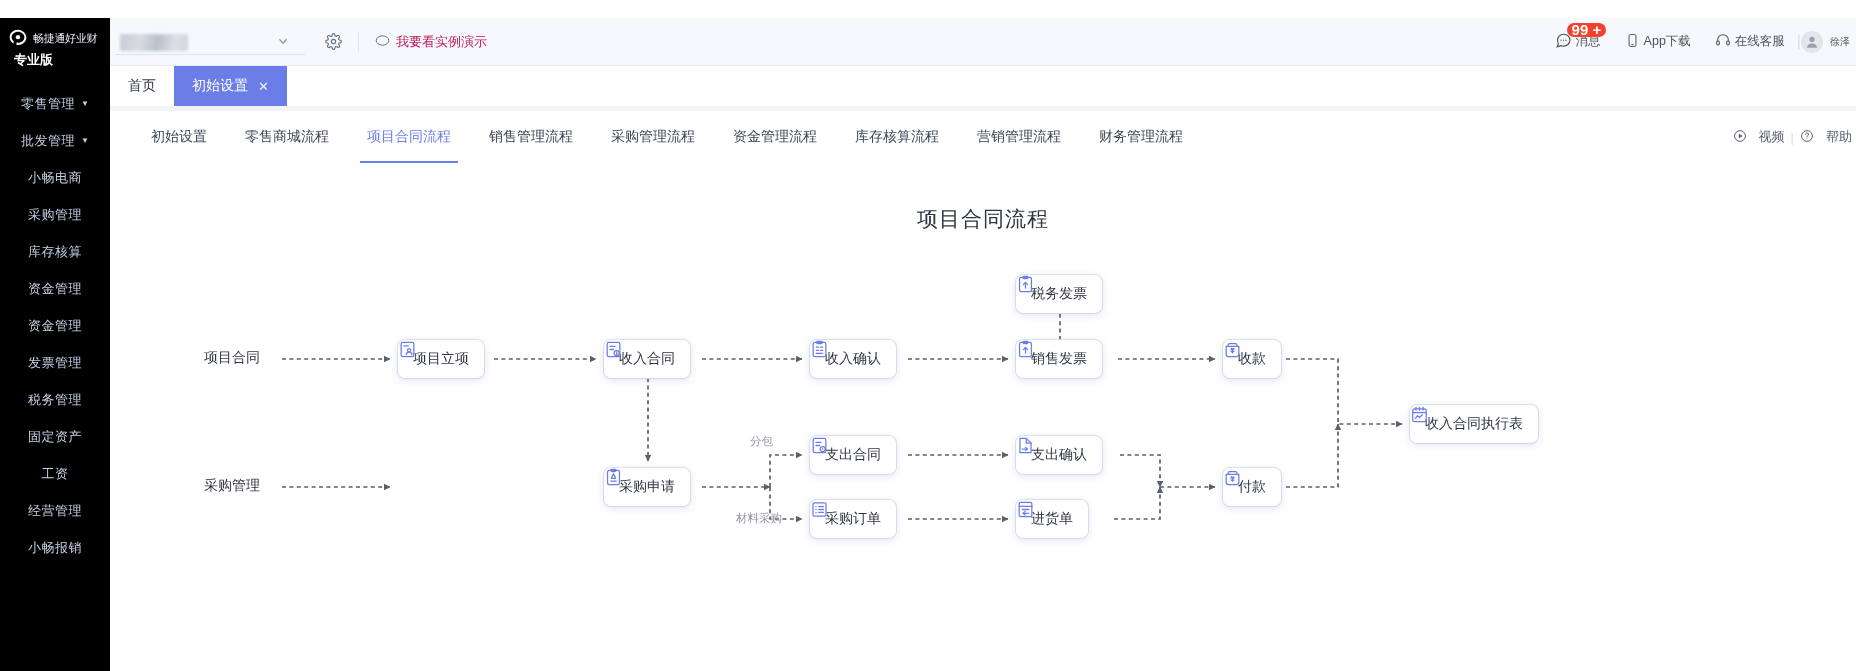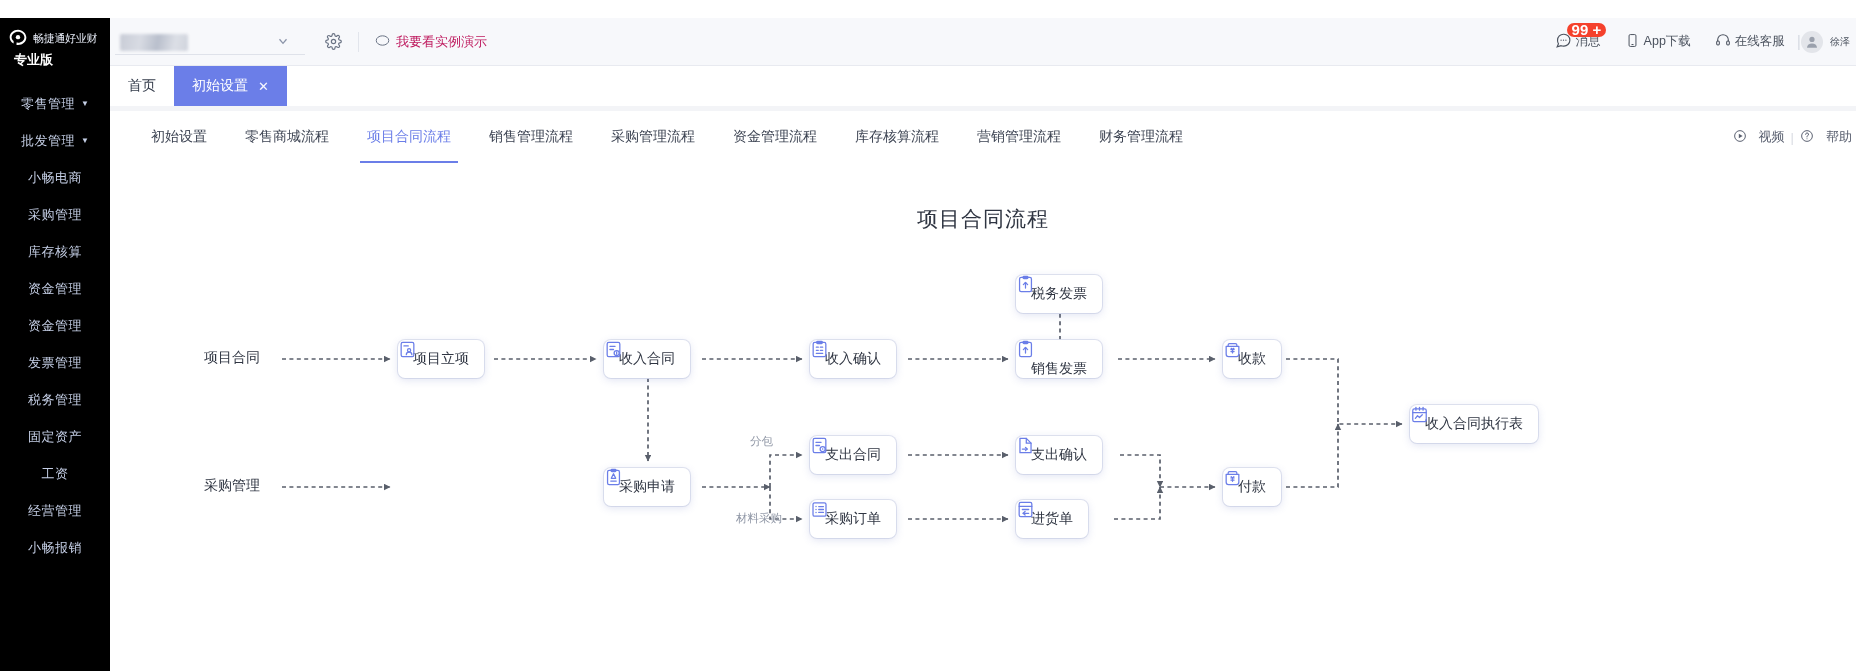--- a/index.html
+++ b/index.html
@@ -420,21 +420,21 @@
             </div>
             <div class="node" style="left: 906px; top: 164px;">
               <svg class="ico" viewBox="0 0 24 24" fill="none" stroke="#6b7ee8" stroke-width="1.6" stroke-linecap="round" stroke-linejoin="round">
                 <rect x="4.5" y="3" width="15" height="18" rx="2"></rect>
                 <rect x="9" y="1.6" width="6" height="3" rx="1"></rect>
                 <path d="M12 16.5V9.5"></path>
                 <path d="M9.3 12.2 12 9.4l2.7 2.8"></path>
               </svg>
               <span>税务发票</span>
             </div>
-            <div class="node" style="left: 906px; top: 229px; align-items: flex-end;">
+            <div class="node" style="left: 906px; top: 229px;">
               <svg class="ico" viewBox="0 0 24 24" fill="none" stroke="#6b7ee8" stroke-width="1.6" stroke-linecap="round" stroke-linejoin="round">
                 <rect x="4.5" y="3" width="15" height="18" rx="2"></rect>
                 <rect x="9" y="1.6" width="6" height="3" rx="1"></rect>
                 <path d="M12 16.5V9.5"></path>
                 <path d="M9.3 12.2 12 9.4l2.7 2.8"></path>
               </svg>
               <span>销售发票</span>
             </div>
             <div class="node" style="left: 1113px; top: 229px;">
               <svg class="ico" viewBox="0 0 24 24" fill="none" stroke="#6b7ee8" stroke-width="1.6" stroke-linecap="round" stroke-linejoin="round">

